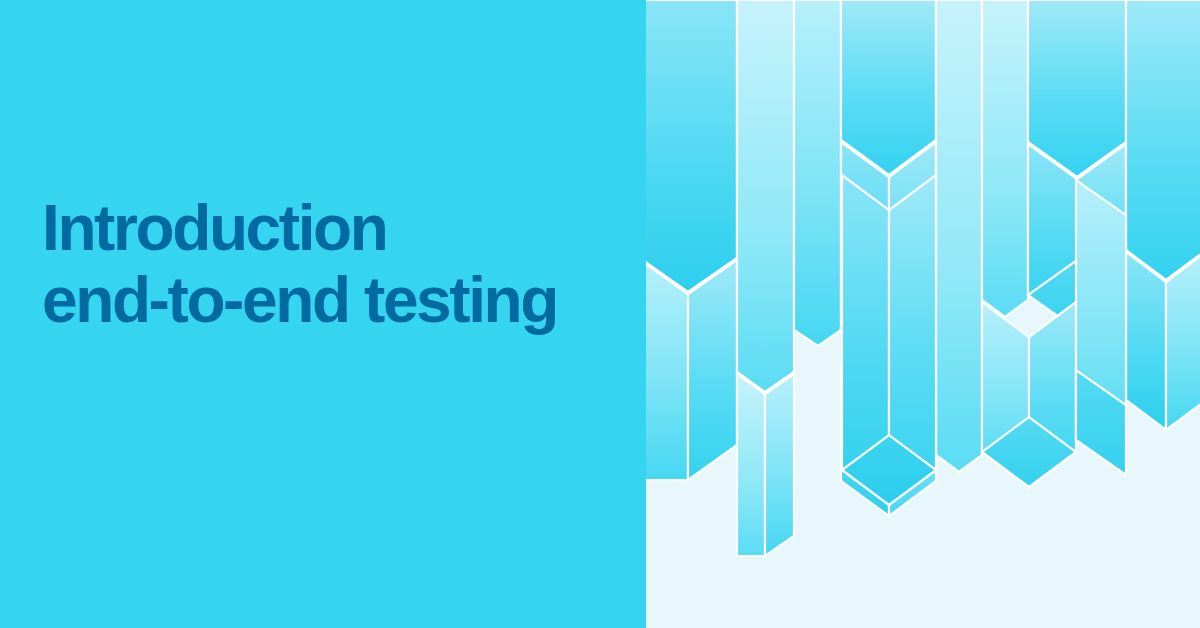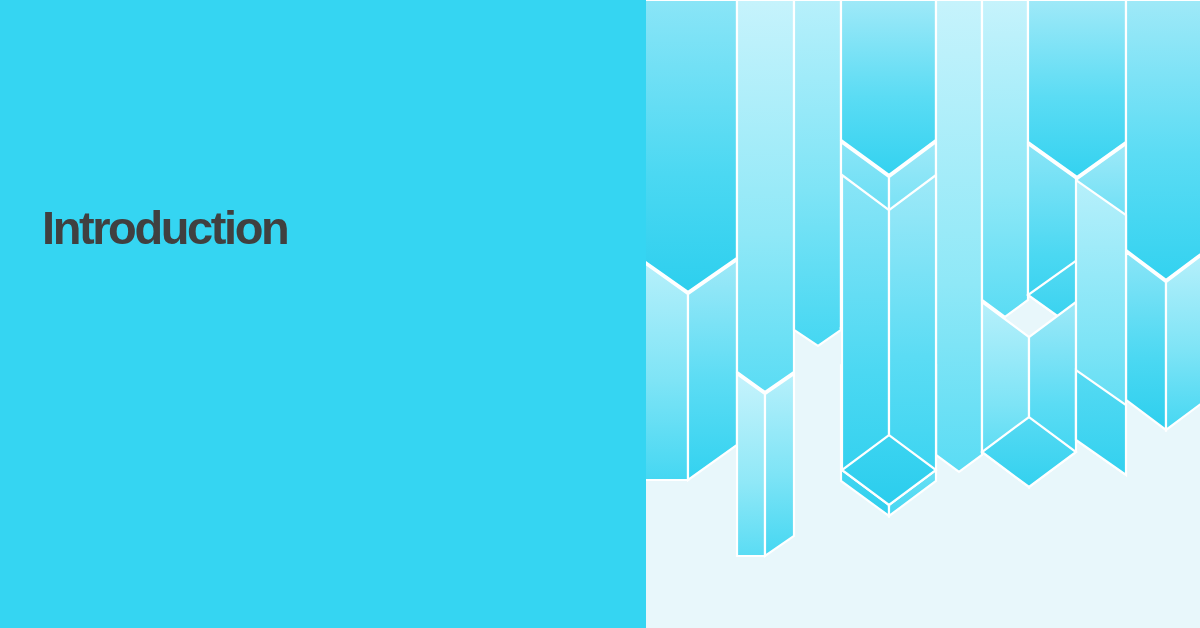--- a/index.html
+++ b/index.html
@@ -75,23 +75,23 @@
 
   
   .headline {
     position: absolute;
     left: 42px;
     top: 192px;
     width: 580px;
     z-index: 6;
   }
   .headline-line {
-    font-size: 47px;
+    font-size: 64px;
     font-weight: bold;
-    color: #404040;
+    color: #0369a1;
     letter-spacing: -2.4px;
     line-height: 72px;
     white-space: nowrap;
   }
 
   
   .graphic {
     position: absolute;
     left: 646px;
     top: 0;
@@ -242,15 +242,16 @@
 
     <span class="brand-word">upsun</span>
 
     <span class="brand-divider"></span>
 
     <span class="brand-tagline">Powered by Platform.sh</span>
   </div>
 
   <div class="headline">
     <div class="headline-line">Introduction</div>
+    <div class="headline-line">end-to-end testing</div>
   </div>
 
 </div>
 
 </body></html>

